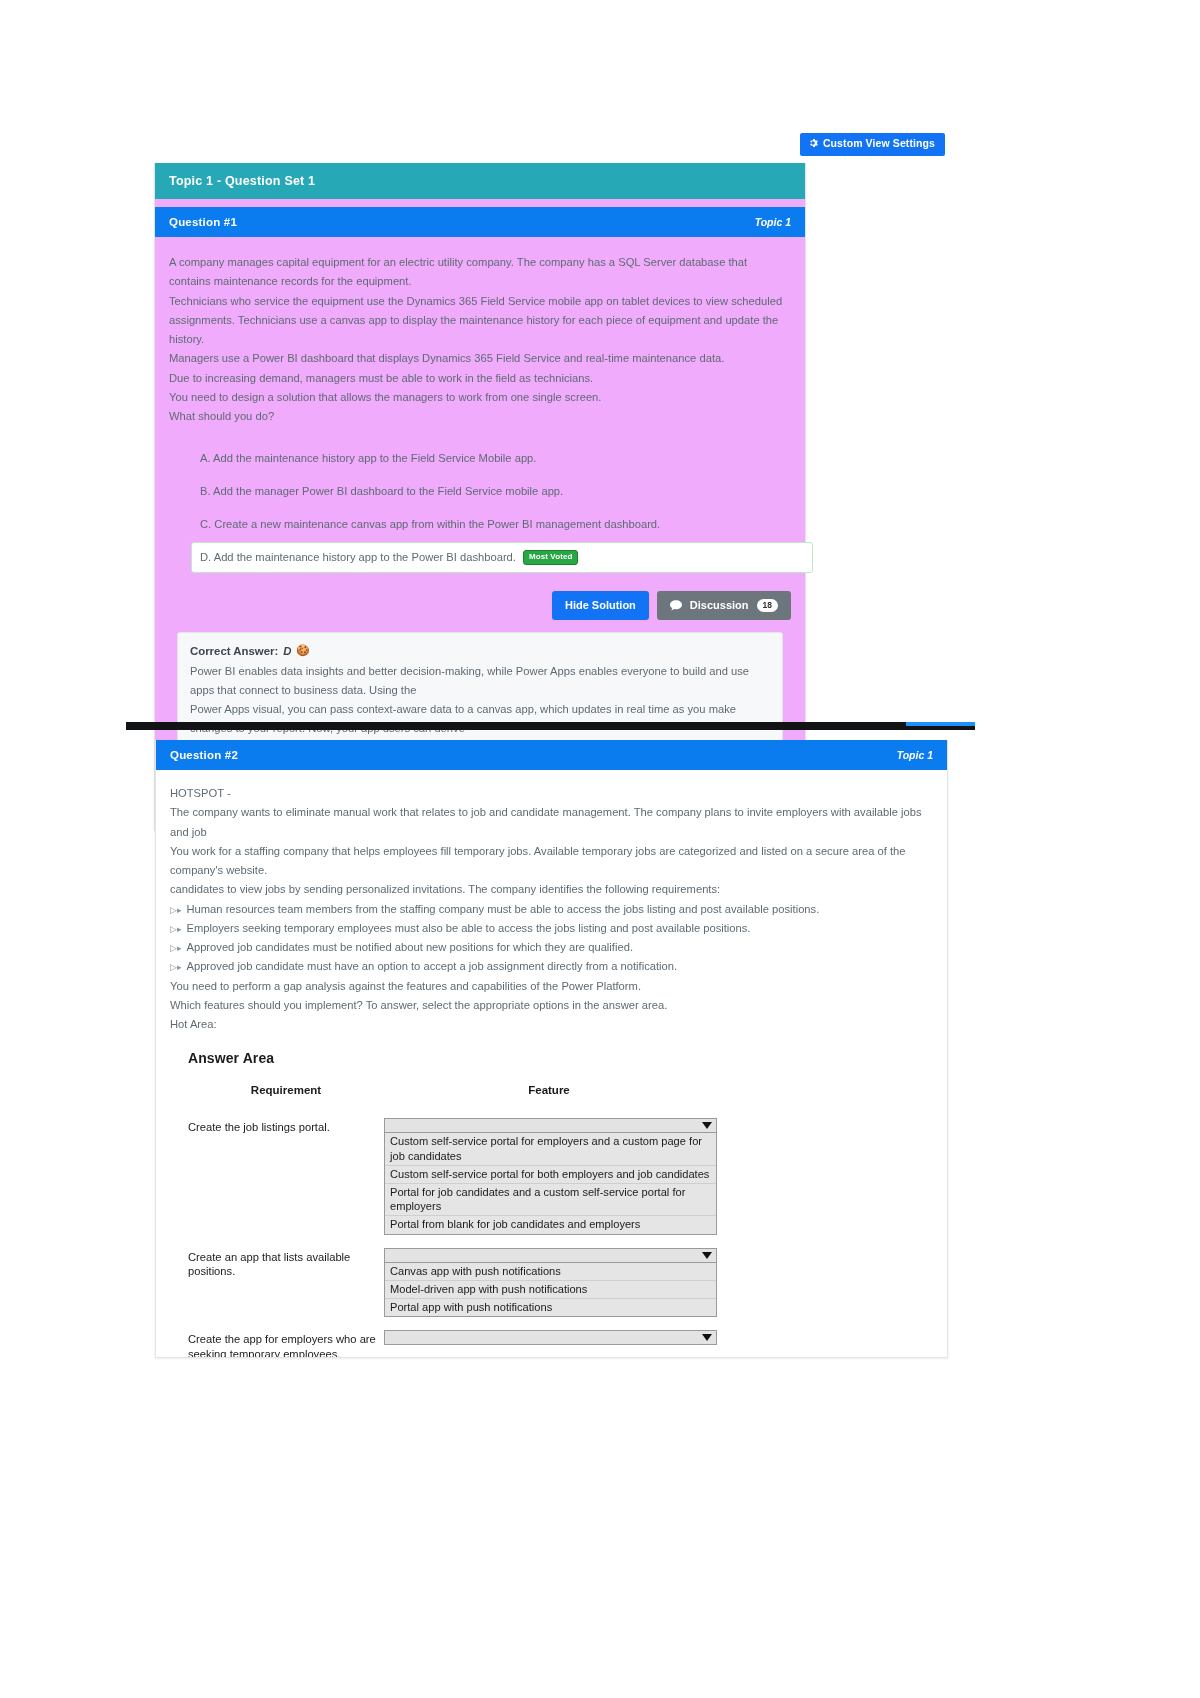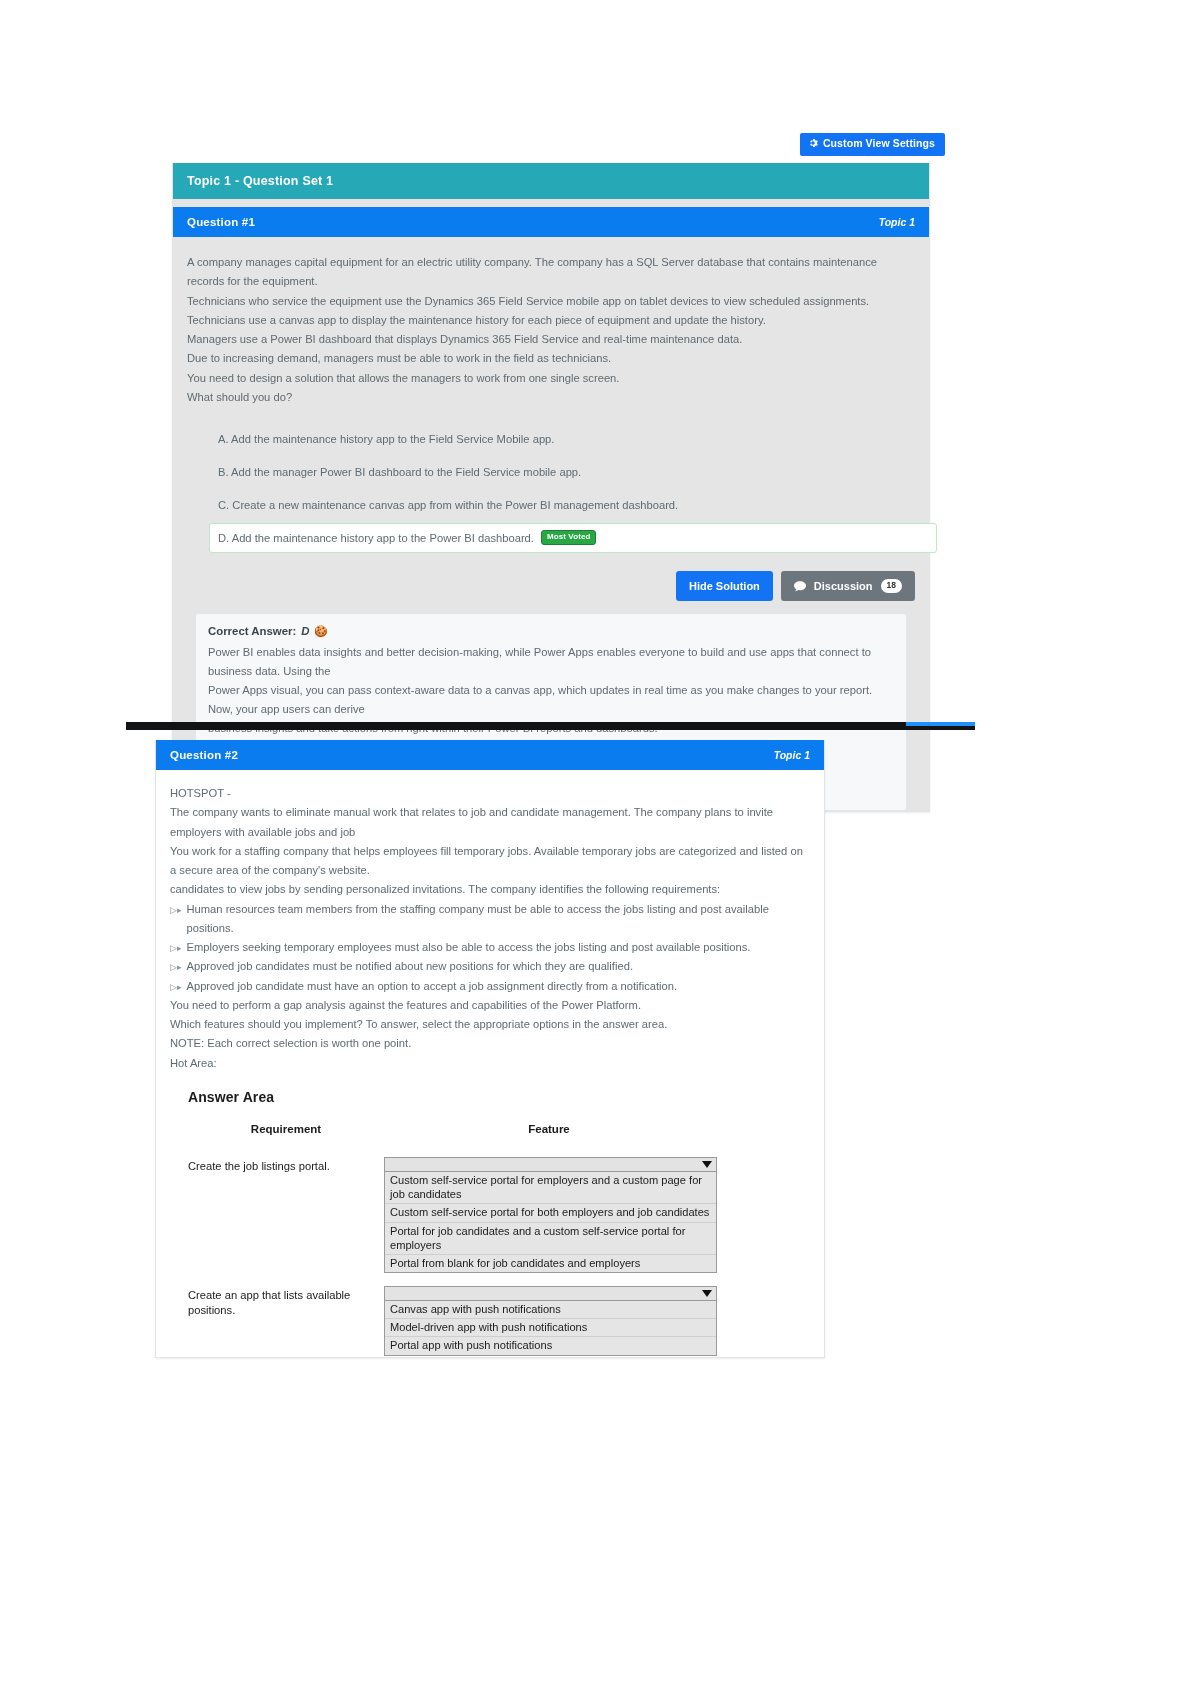--- a/index.html
+++ b/index.html
@@ -32,23 +32,23 @@
     gap: 5px;
     letter-spacing: .1px;
     cursor: pointer;
     line-height: 1;
   }
   .gear { width: 10px; height: 10px; display: inline-block; fill: #ffffff; }
 
   
   .card1 {
     position: absolute;
-    left: 172px; top: 163px;
-    width: 758px;
-    background: #e5e5e5;
+    left: 154px; top: 163px;
+    width: 652px;
+    background: #f0abfc;
     border: 1px solid #e2e5e8;
     border-top: none;
     box-shadow: 0 1px 2px rgba(0,0,0,.08);
   }
   .topic-bar {
     background: #26a8b7;
     color: #ffffff;
     font-size: 12.5px;
     font-weight: bold;
     padding: 11px 14px;
@@ -194,21 +194,21 @@
     position: absolute;
     left: 906px; top: 722px;
     width: 69px; height: 4px;
     background: #1e90ff;
   }
 
   
   .card2 {
     position: absolute;
     left: 155px; top: 740px;
-    width: 670px;
+    width: 793px;
     background: #ffffff;
     border: 1px solid #e2e5e8;
     border-top: none;
     box-shadow: 0 1px 2px rgba(0,0,0,.08);
     padding-bottom: 4px;
     overflow: hidden;
     height: 618px;
   }
   .card2 .q-head { margin-top: 0; }
   .q2-body { padding: 14px 14px 0 14px; }
@@ -394,21 +394,20 @@
       <span class="bullet-glyph">▷▸</span>
       <span>Approved job candidates must be notified about new positions for which they are qualified.</span>
     </div>
     <div class="q2-line bullet-line">
       <span class="bullet-glyph">▷▸</span>
       <span>Approved job candidate must have an option to accept a job assignment directly from a notification.</span>
     </div>
 
     <div class="q2-line">You need to perform a gap analysis against the features and capabilities of the Power Platform.</div>
     <div class="q2-line">Which features should you implement? To answer, select the appropriate options in the answer area.</div>
-    <div class="q2-line">NOTE: Each correct selection is worth one point.</div>
     <div class="q2-line">Hot Area:</div>
 
     <div class="answer-area-title">Answer Area</div>
 
     <div class="ha-table">
       <div class="ha-headrow">
         <div class="ha-h-req">Requirement</div>
         <div class="ha-h-feat">Feature</div>
       </div>
 

